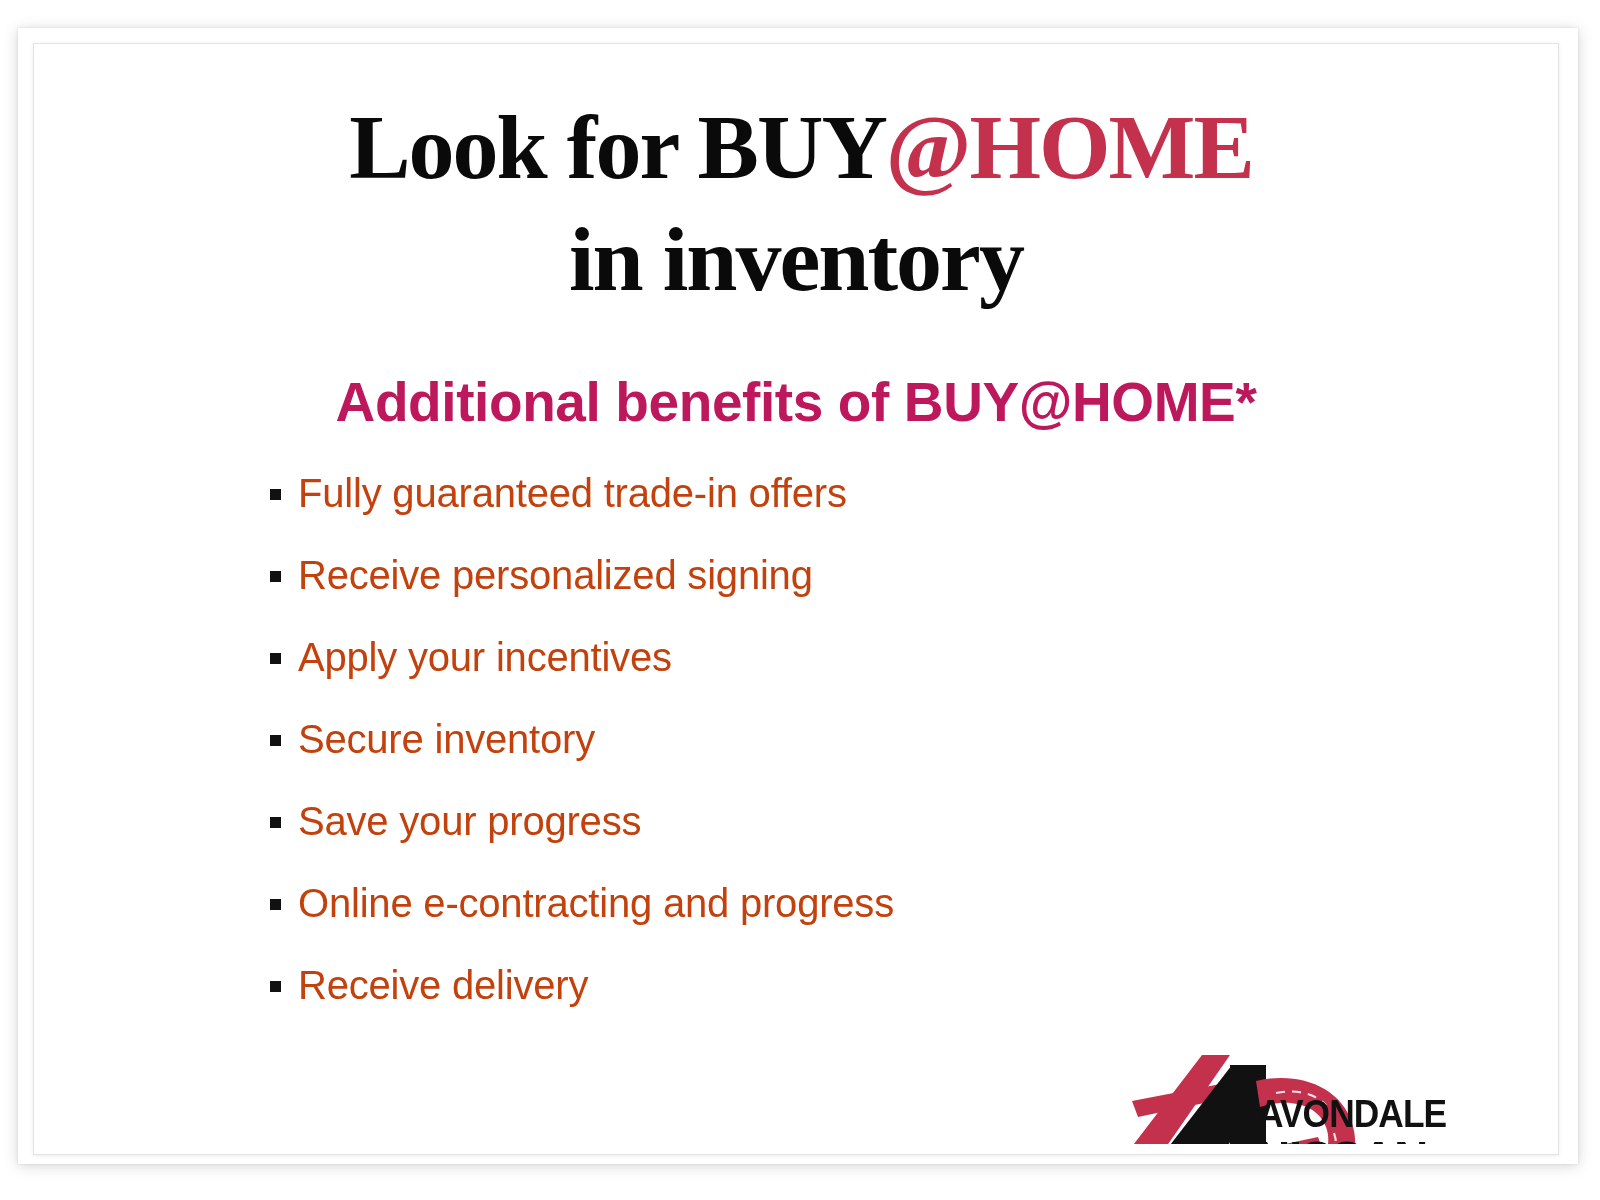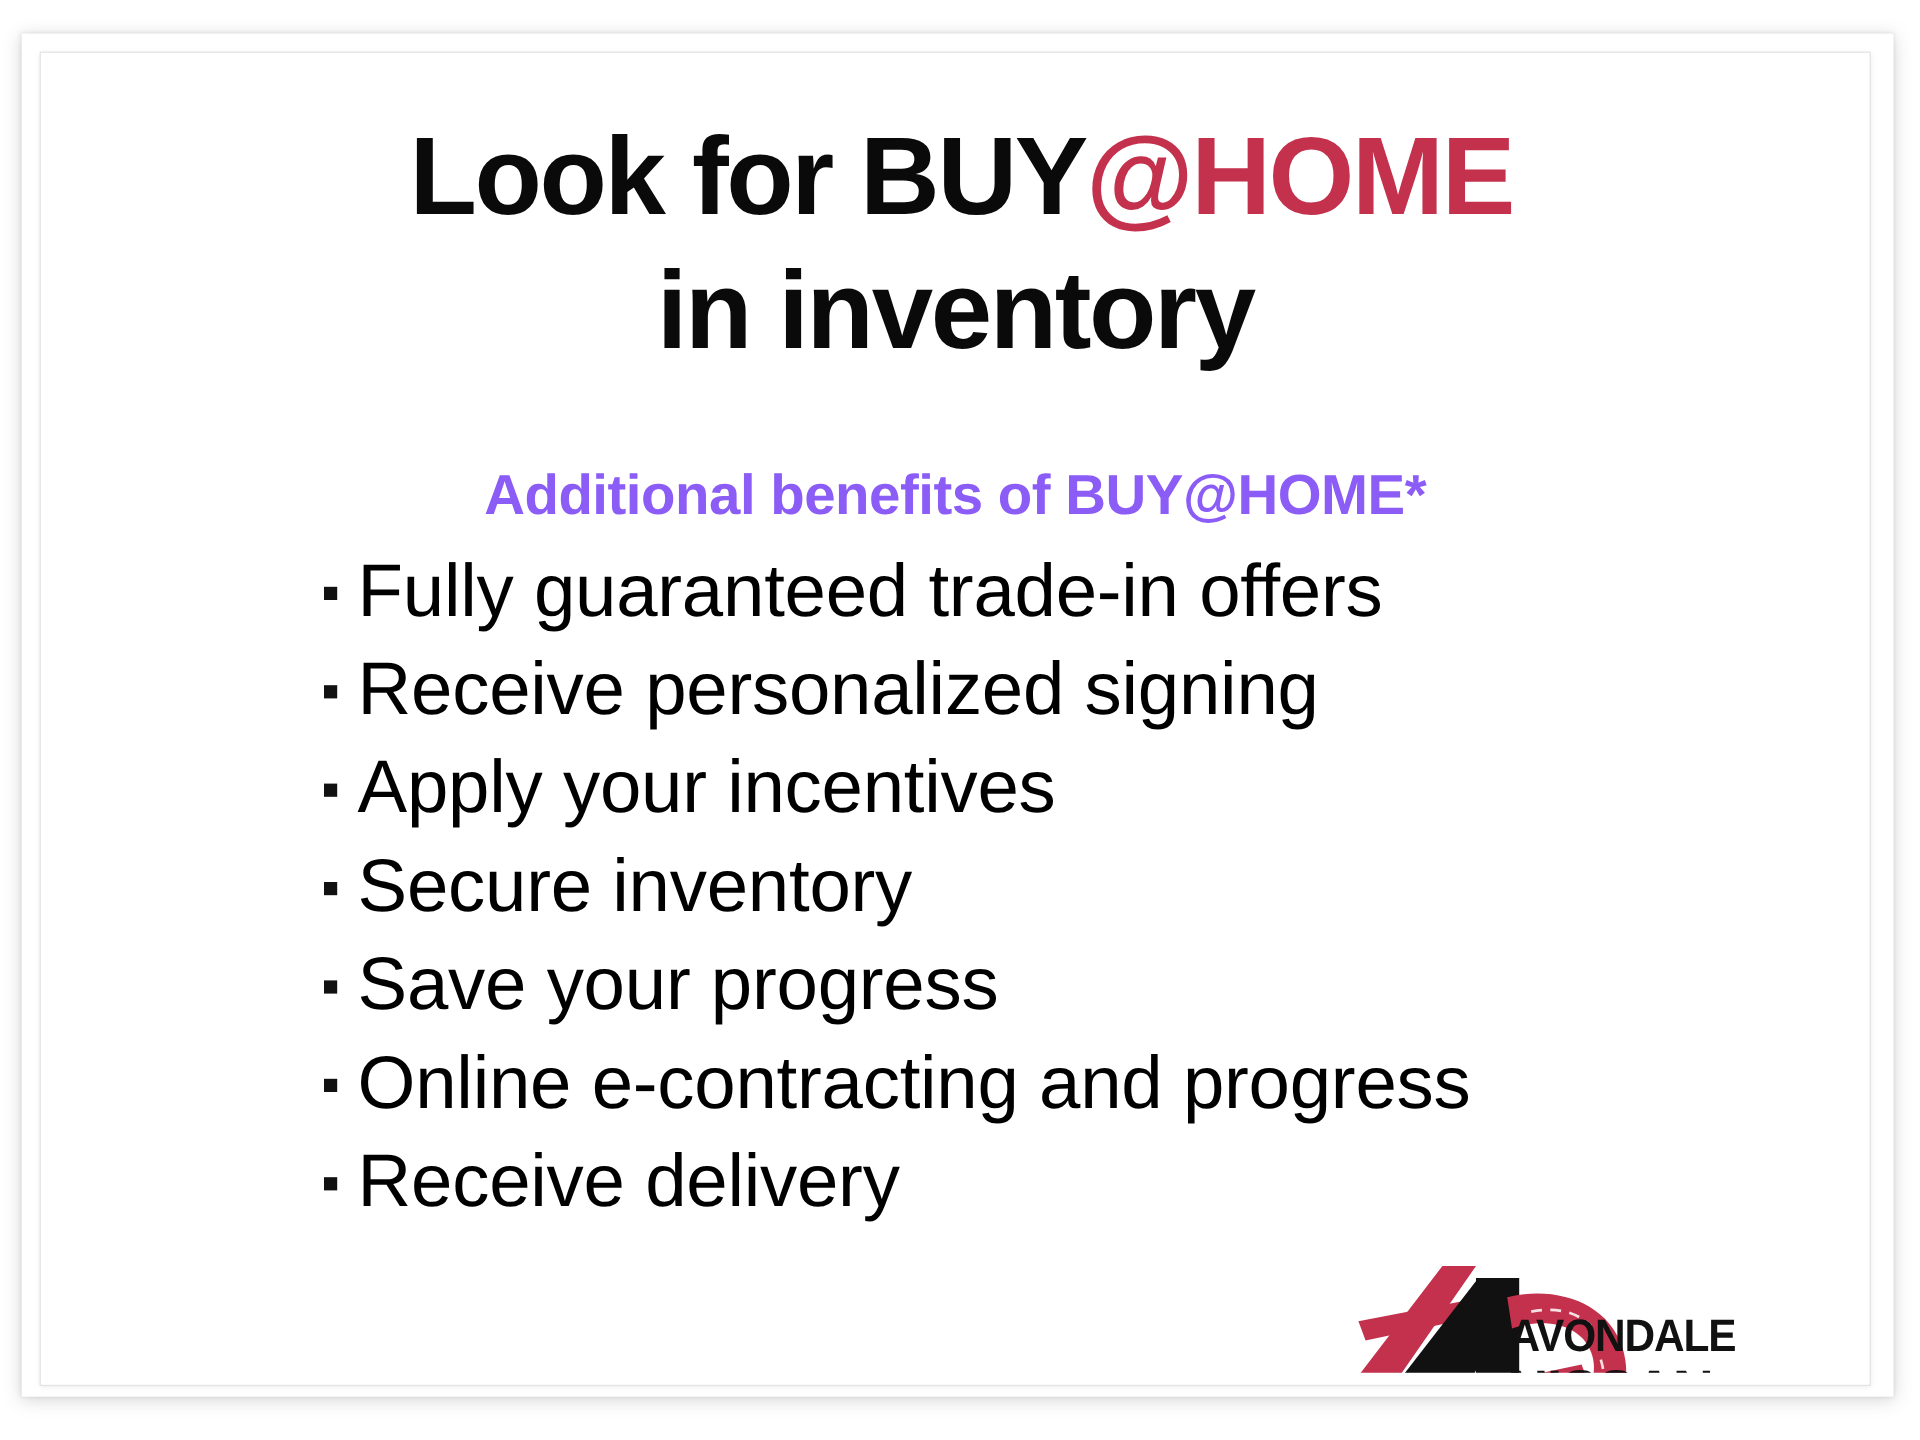--- a/index.html
+++ b/index.html
@@ -58,44 +58,45 @@
     background: #ffffff;
     overflow: hidden;
   }
 
   
   .title-block {
     position: absolute;
     left: 0; top: 48px;
     width: 1508px;
     text-align: center;
+    font-family: Liberation Serif, serif;
   }
   .title-line {
     font-size: 92px;
     font-weight: 700;
     letter-spacing: -2px;
     line-height: 1.03;
     color: #0a0a0a;
     white-space: nowrap;
   }
   .title-line-1 { padding-left: 10px; }
   .title-line-2 { margin-top: 17px; }
   .t-plain  { color: #0a0a0a; }
   .t-accent { color: #c3314d; }
 
   
   .subheading {
     position: absolute;
-    left: 0; top: 332px;
+    left: 0; top: 318px;
     width: 1508px;
     text-align: center;
-    font-size: 47px;
+    font-size: 55px;
     font-weight: 700;
     letter-spacing: -0.4px;
-    color: #8b5cf6;
+    color: #be185d;
     white-space: nowrap;
   }
 
   
   .bullet-list {
     position: absolute;
     left: 228px;
     top: 400px;
     width: 1180px;
   }
@@ -108,23 +109,23 @@
   .bullet-marker {
     width: 11px;
     height: 11px;
     background: #111111;
     flex: 0 0 auto;
     margin-right: 17px;
     position: relative;
     top: 1px;
   }
   .bullet-text {
-    font-size: 62px;
+    font-size: 40px;
     font-weight: 400;
-    color: #000000;
+    color: #c2410c;
     letter-spacing: -0.2px;
     line-height: 1;
   }
 
   
   .logo {
     position: absolute;
     left: 1048px;
     top: 985px;
     width: 400px;

